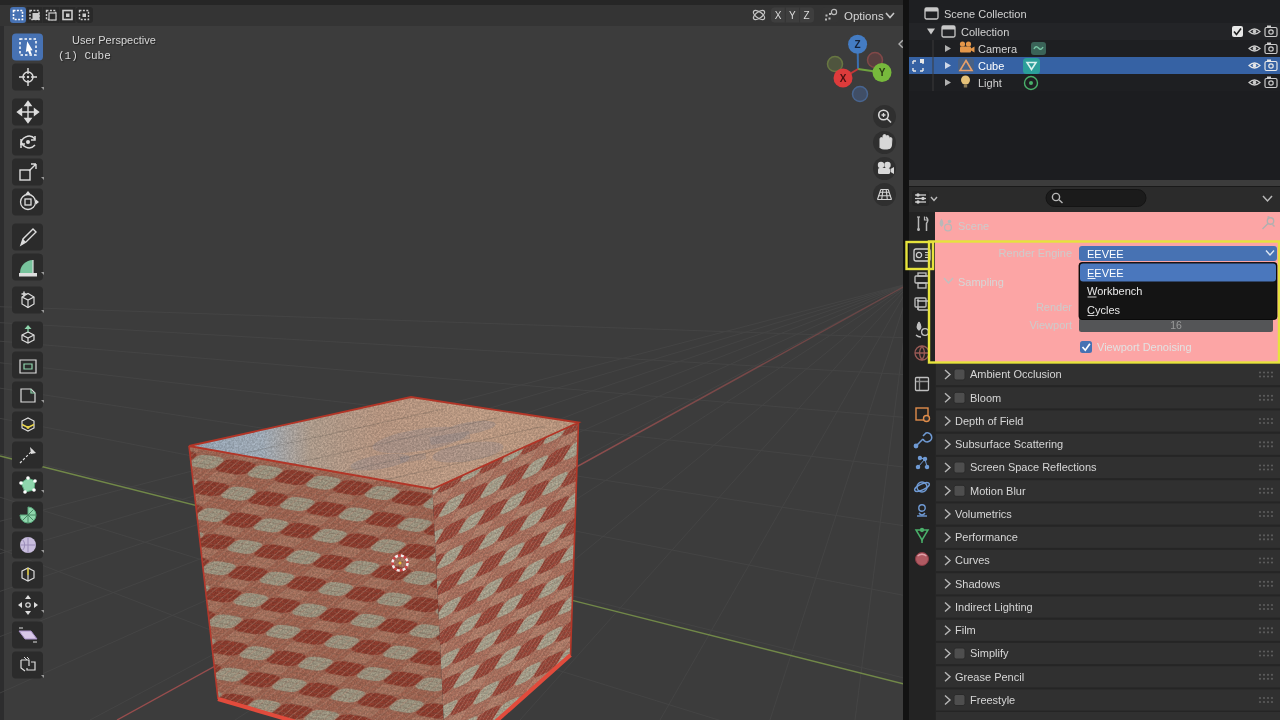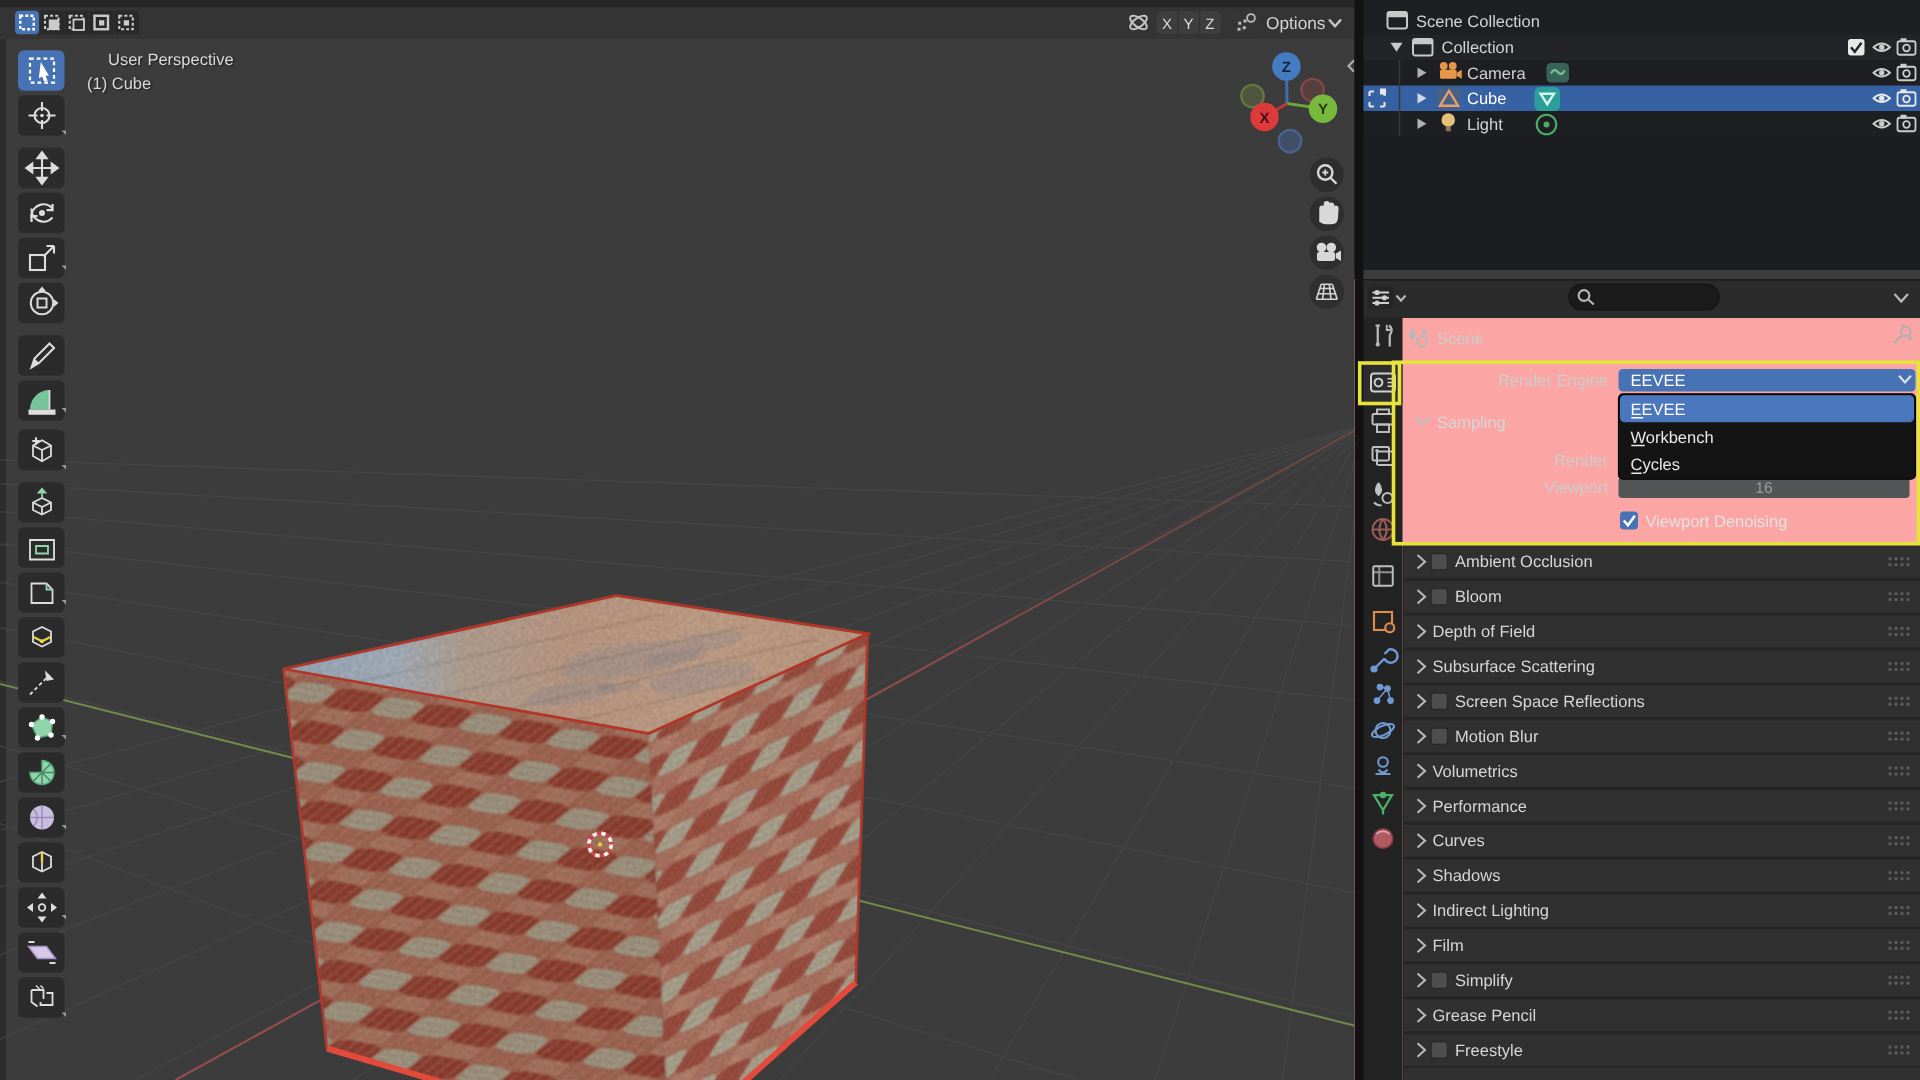--- a/index.html
+++ b/index.html
@@ -161,21 +161,21 @@
 
   <g transform="translate(400,563)">
     <circle r="7.5" fill="none" stroke="#cc4444" stroke-width="2.5"></circle>
     <circle r="7.5" fill="none" stroke="#eeeeee" stroke-width="2.5" stroke-dasharray="3 3"></circle>
     <circle r="1.5" fill="#e8c33c"></circle>
   </g>
   </g>
 </svg>
 
 <div class="abs txt" style="left:72px;top:34px;text-shadow:1px 1px 1px #222;">User Perspective</div>
-<div class="abs txt" style="left:58px;top:50px;text-shadow:1px 1px 1px #222;">(1) Cube</div>
+<div class="abs txt" style="left:58px;top:50px;text-shadow:1px 1px 1px #222;font-family:Liberation Mono, monospace;">(1) Cube</div>
 
 <svg class="abs" style="left:10px;top:7px" width="83" height="16" viewBox="0 0 83 16">
   <rect x="0" y="0" width="16" height="16" rx="3" fill="#4772b3"></rect>
   <rect x="16.5" y="0" width="16" height="16" rx="0" fill="#292929"></rect>
   <rect x="33" y="0" width="16" height="16" rx="0" fill="#292929"></rect>
   <rect x="49.5" y="0" width="16" height="16" rx="0" fill="#292929"></rect>
   <rect x="66" y="0" width="17" height="16" rx="3" fill="#292929"></rect>
   <rect x="3.5" y="3.5" width="9" height="9" fill="none" stroke="#fff" stroke-width="1.6" stroke-dasharray="2 1.4"></rect>
   <rect x="20" y="3.5" width="9" height="9" fill="none" stroke="#ccc" stroke-width="1.4" stroke-dasharray="2 1.4"></rect>
   <rect x="22.5" y="6" width="7" height="7" fill="#ccc"></rect>

